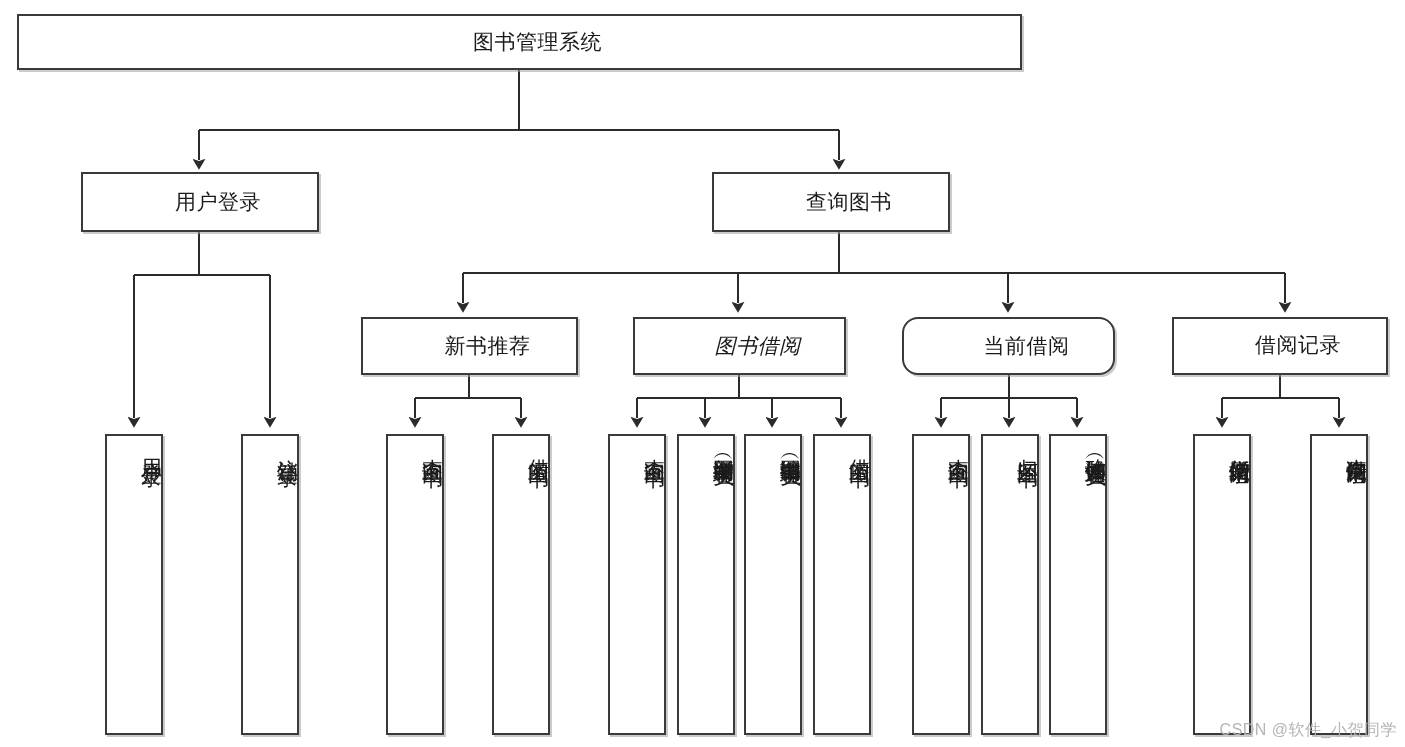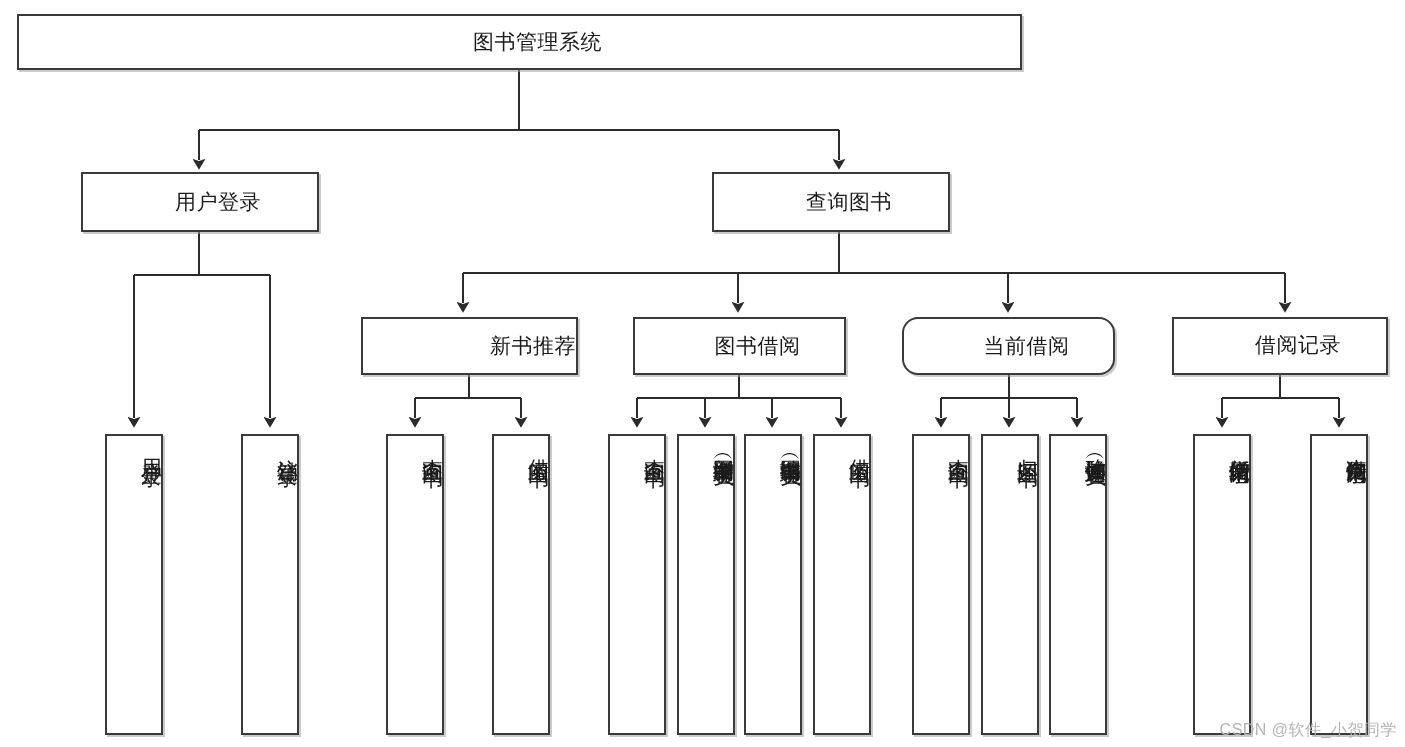--- a/index.html
+++ b/index.html
@@ -130,25 +130,25 @@
   </div>
 
   <div class="node-box" style="left:81px; top:172px; width:238px; height:60px;">
     <span class="node-label">用户登录</span>
   </div>
 
   <div class="node-box" style="left:712px; top:172px; width:238px; height:60px;">
     <span class="node-label">查询图书</span>
   </div>
 
-  <div class="node-box" style="left:361px; top:317px; width:217px; height:58px;justify-content:flex-end;">
+  <div class="node-box" style="left:361px; top:317px; width:217px; height:58px;">
     <span class="node-label">新书推荐</span>
   </div>
 
-  <div class="node-box" style="left:633px; top:317px; width:213px; height:58px;">
+  <div class="node-box" style="left:633px; top:317px; width:213px; height:58px;font-style:italic;">
     <span class="node-label">图书借阅</span>
   </div>
 
   <div class="node-box" style="left:902px; top:317px; width:213px; height:58px;border-radius:16px;">
     <span class="node-label">当前借阅</span>
   </div>
 
   <div class="node-box" style="left:1172px; top:317px; width:216px; height:58px;font-family:Liberation Serif, serif;">
     <span class="node-label">借阅记录</span>
   </div>

